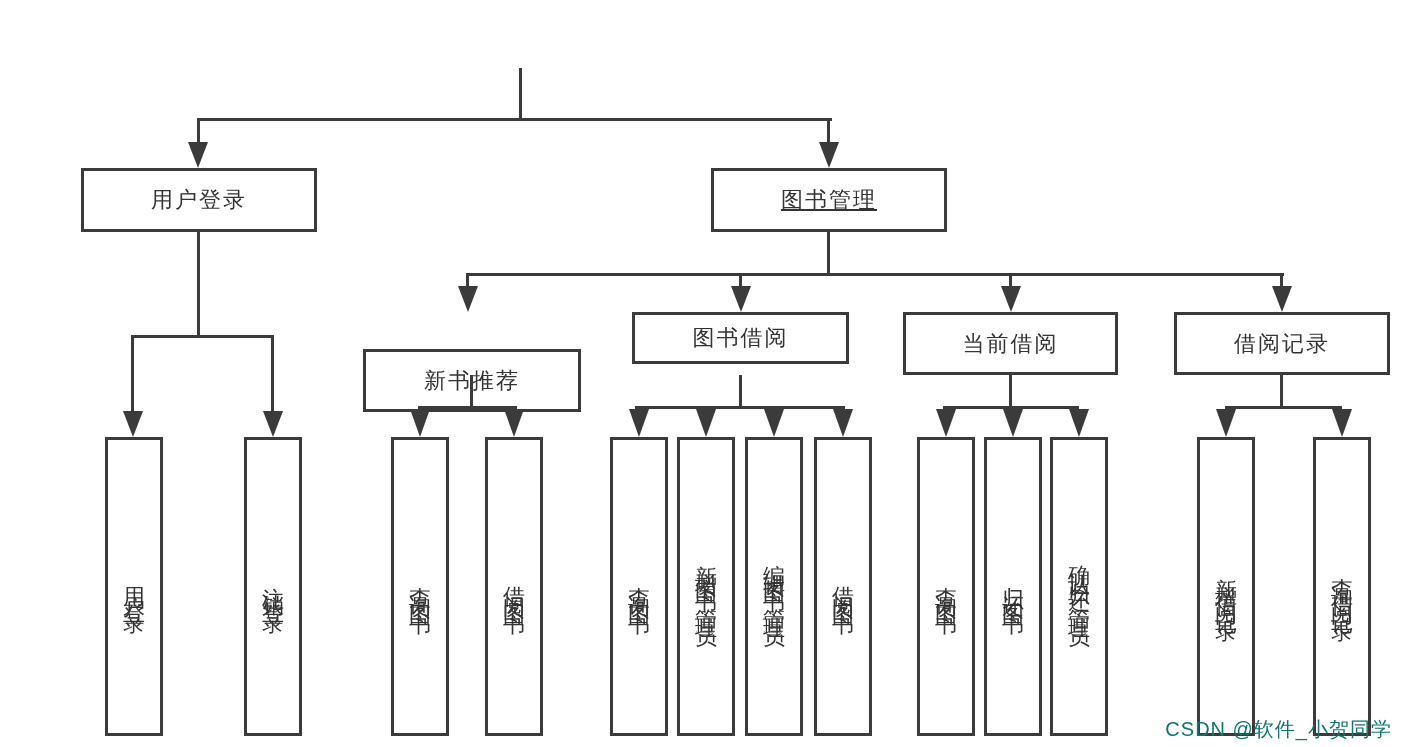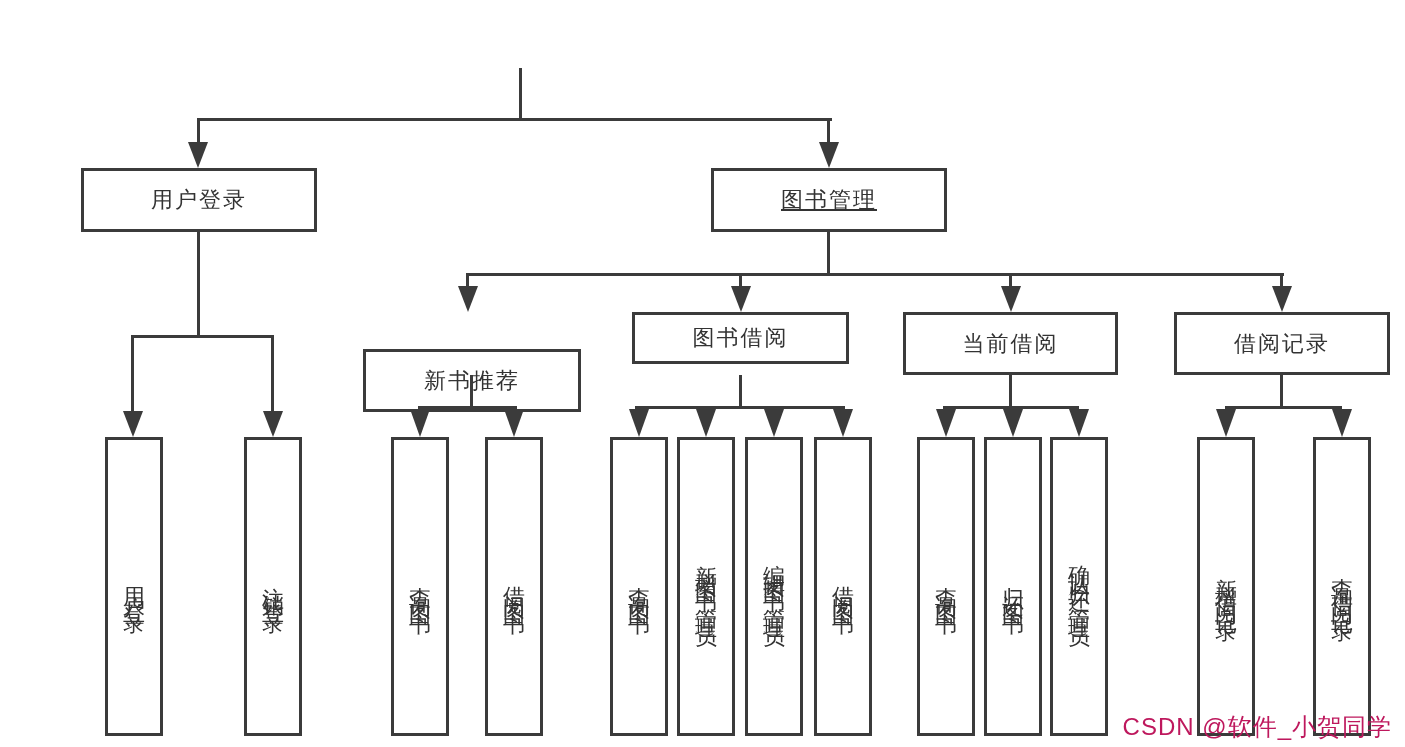--- a/index.html
+++ b/index.html
@@ -46,22 +46,22 @@
   }
   .ar2{
     position:absolute;width:0;height:0;
     border-left:10px solid transparent;
     border-right:10px solid transparent;
     border-top:28px solid #3b3b3b;
   }
   .watermark{
     position:absolute;
     right:13px;bottom:4px;
-    color:#be185d;
-    font-size:24px;
+    color:#0f766e;
+    font-size:20px;
     letter-spacing:1px;
     z-index:10;
     white-space:nowrap;
   }
 </style>
 </head>
 <body>
 
 <div class="stage">
 

